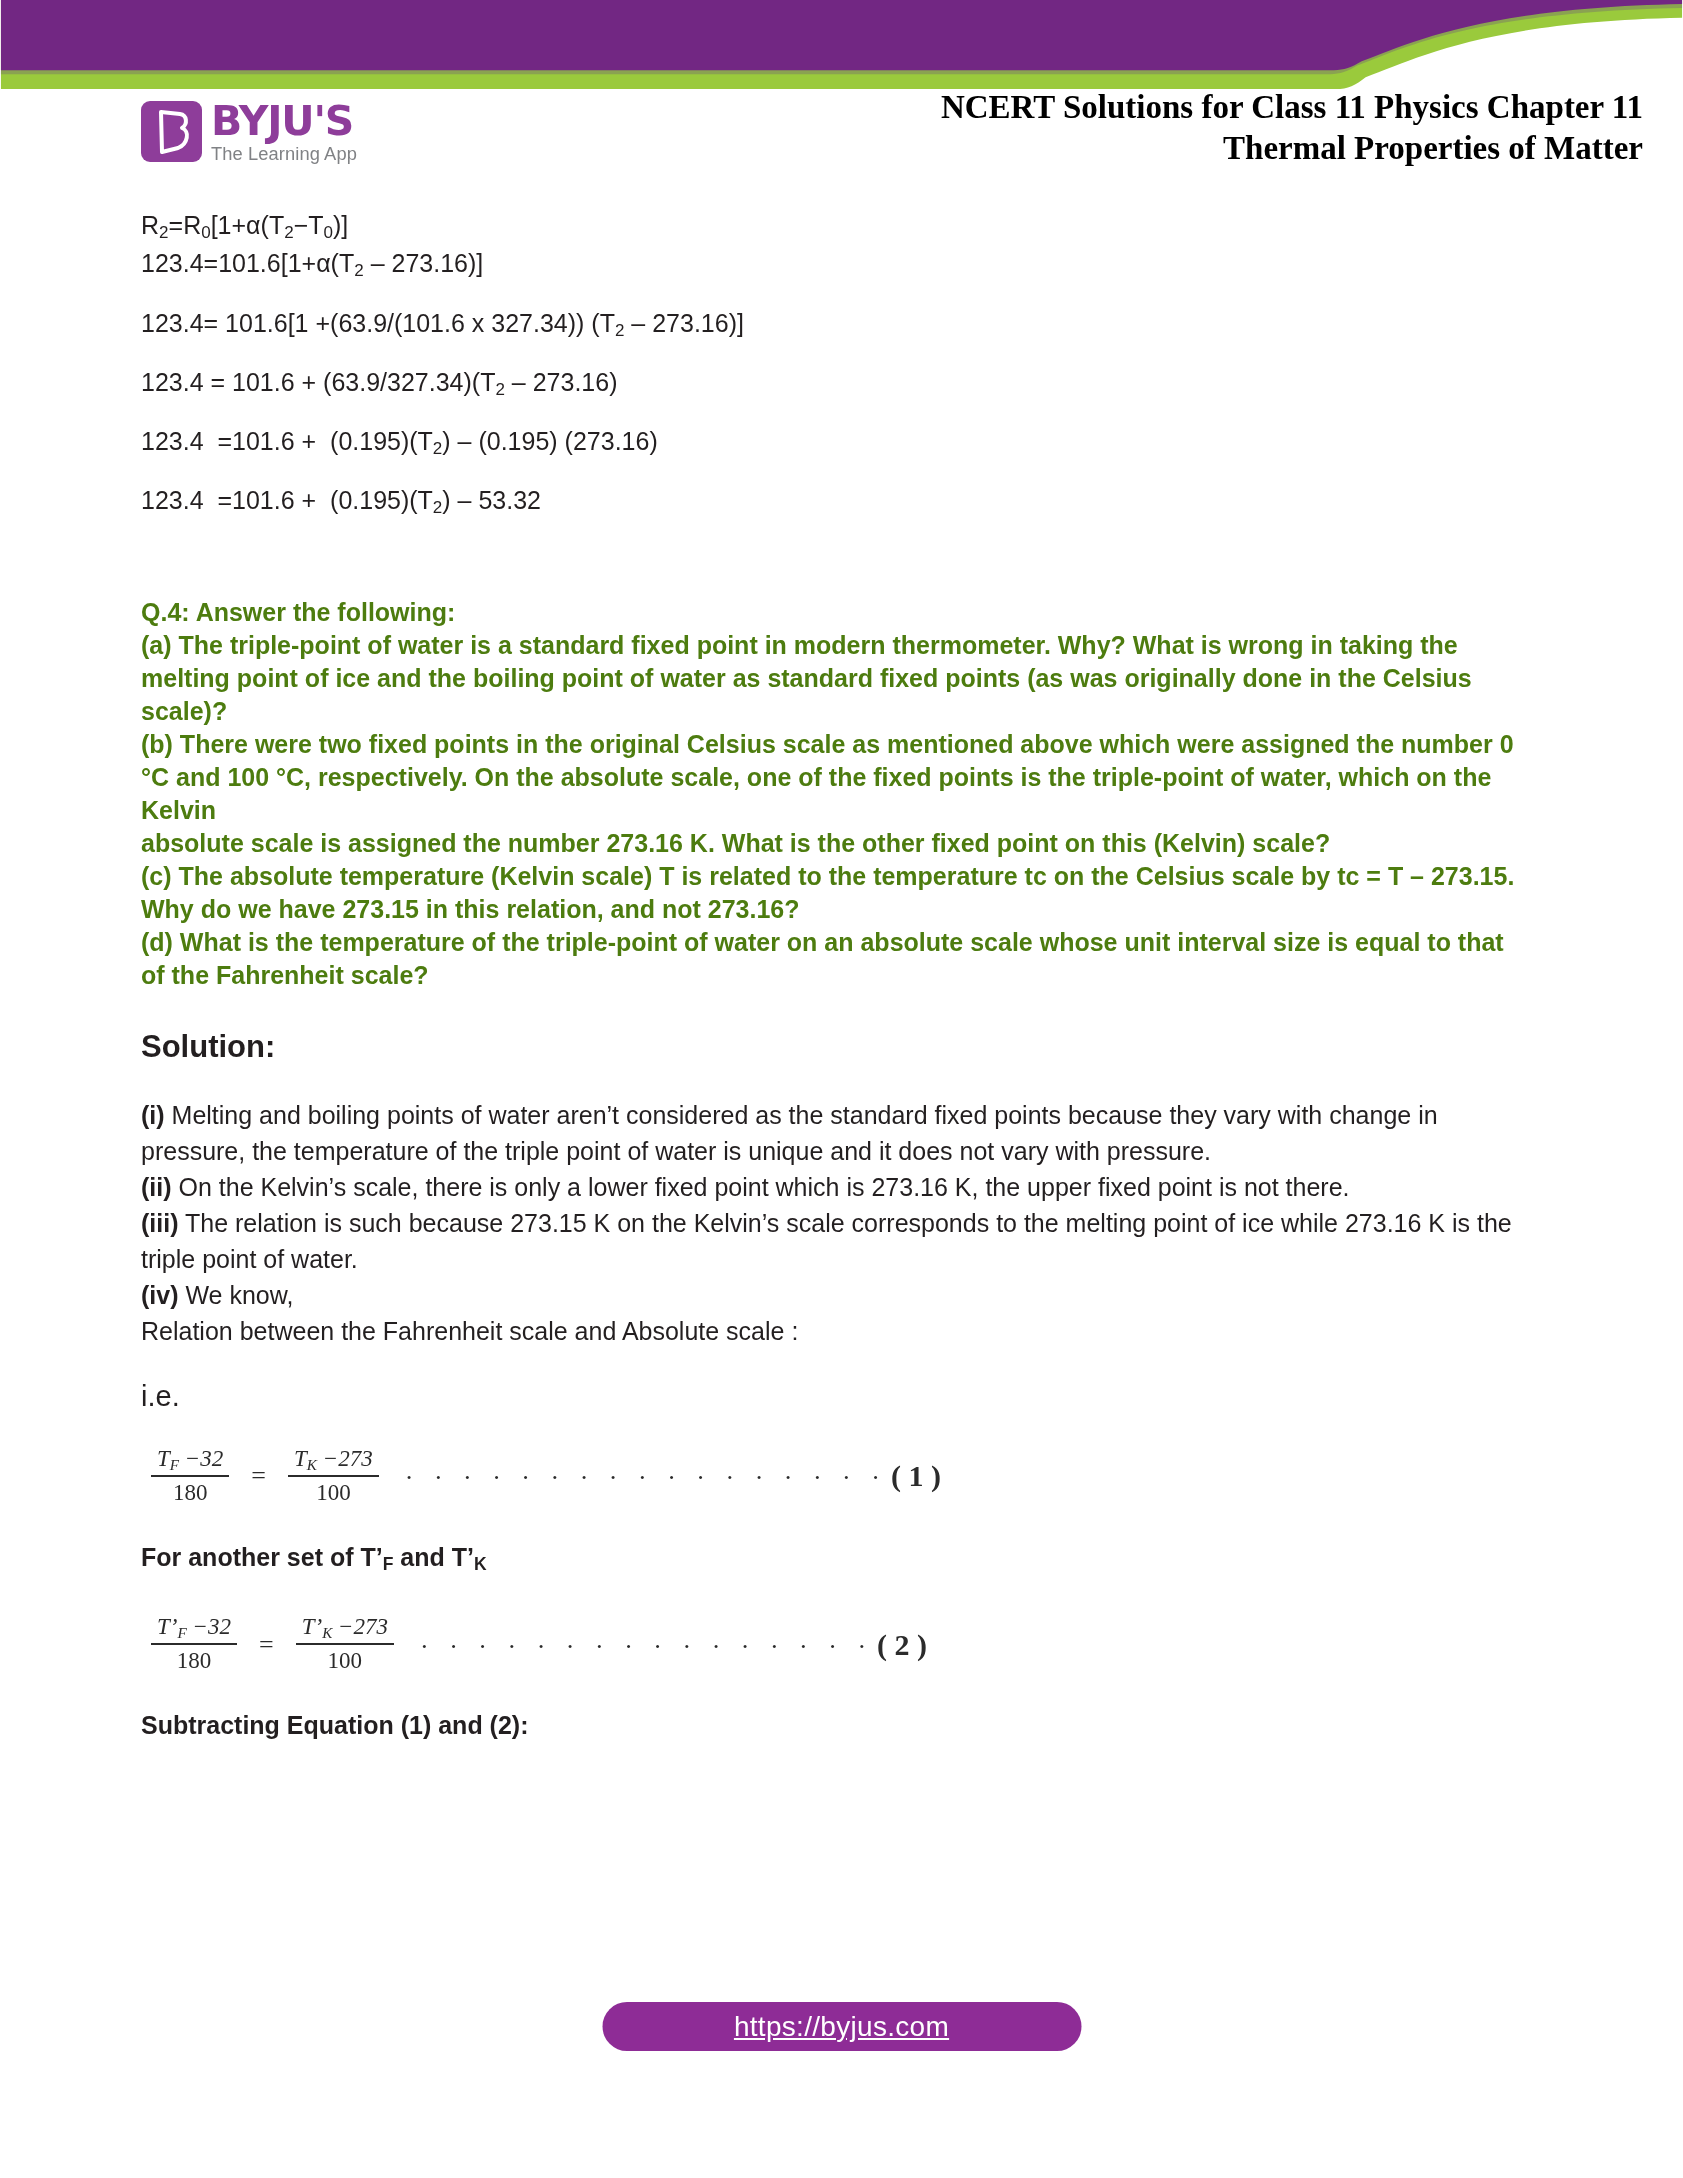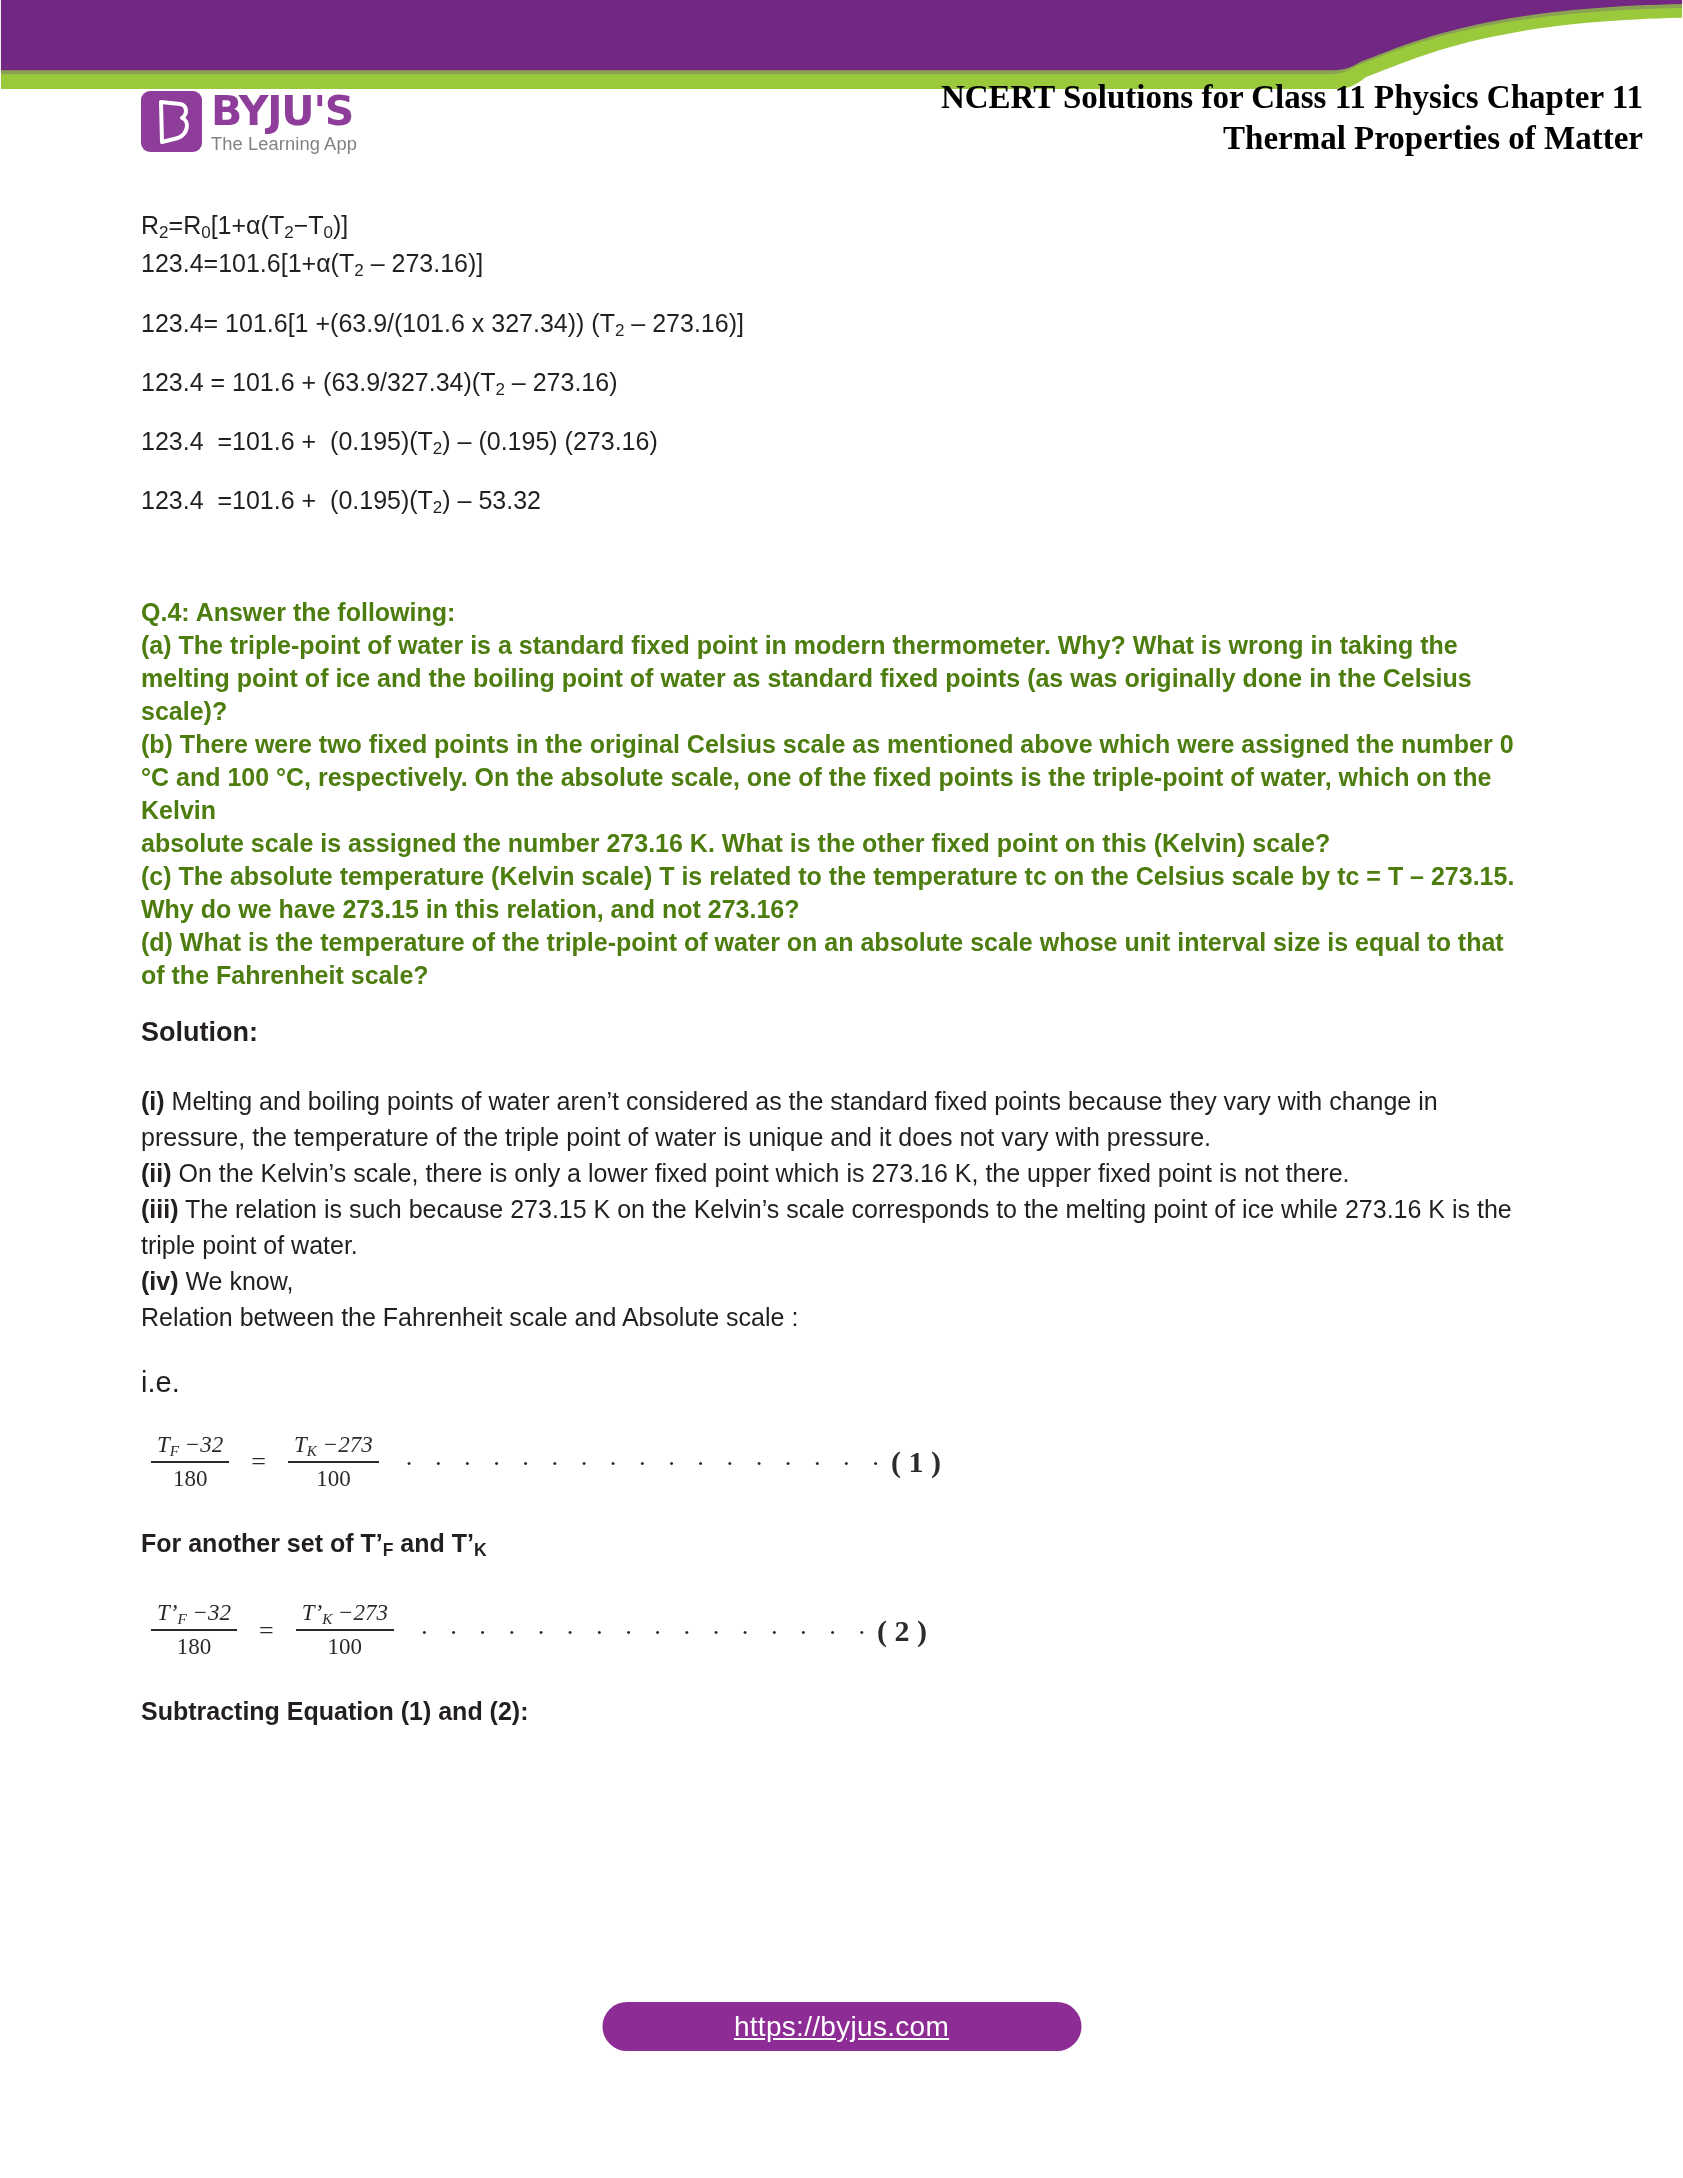--- a/index.html
+++ b/index.html
@@ -22,21 +22,21 @@
     top: 0; left: 0;
     width: 1683px;
     height: 89px;
     overflow: hidden;
   }
   .banner svg { display: block; }
 
   
   .header {
     position: absolute;
-    top: 77px; left: 0;
+    top: 87px; left: 0;
     width: 1683px;
     height: 104px;
   }
   .logo-wrap {
     position: absolute;
     left: 141px;
     top: 14px;
     display: flex;
     align-items: flex-start;
   }
@@ -106,23 +106,23 @@
   .qblock {
     margin-top: 72px;
     font-weight: bold;
     font-size: 25px;
     line-height: 33px;
     color: #4d7c0f;
   }
   .qblock p { margin: 0; }
 
   .solution-head {
-    margin-top: 24px;
-    font-weight: bold;
-    font-size: 27px;
+    margin-top: 38px;
+    font-weight: bold;
+    font-size: 31px;
     line-height: 33px;
   }
 
   .sol-body {
     margin-top: 34px;
     font-size: 25px;
     line-height: 36px;
     color: #231f20;
   }
   .sol-body p { margin: 0; }

